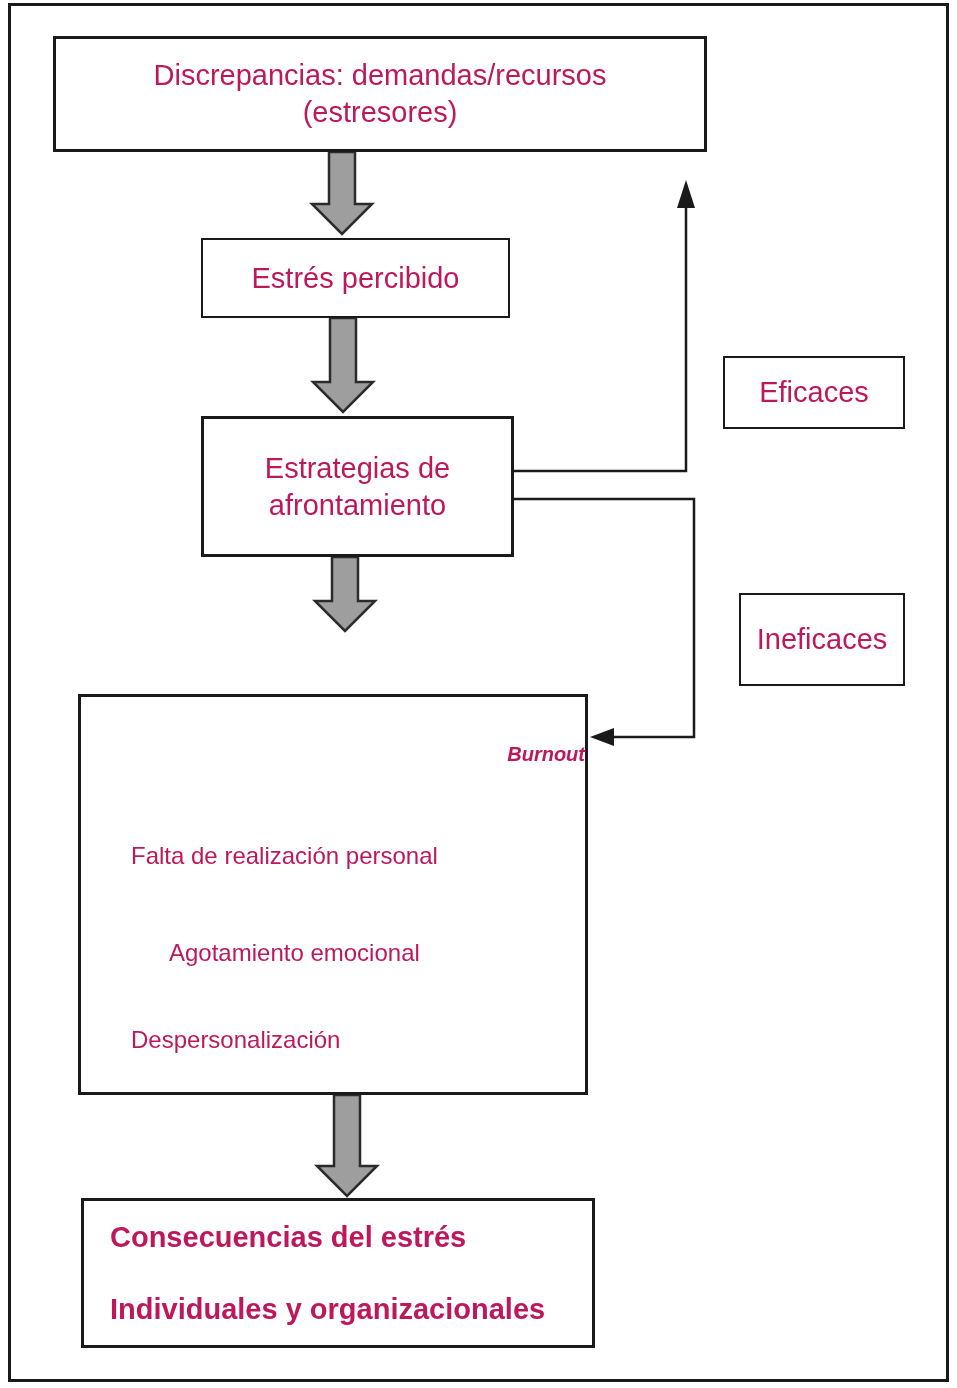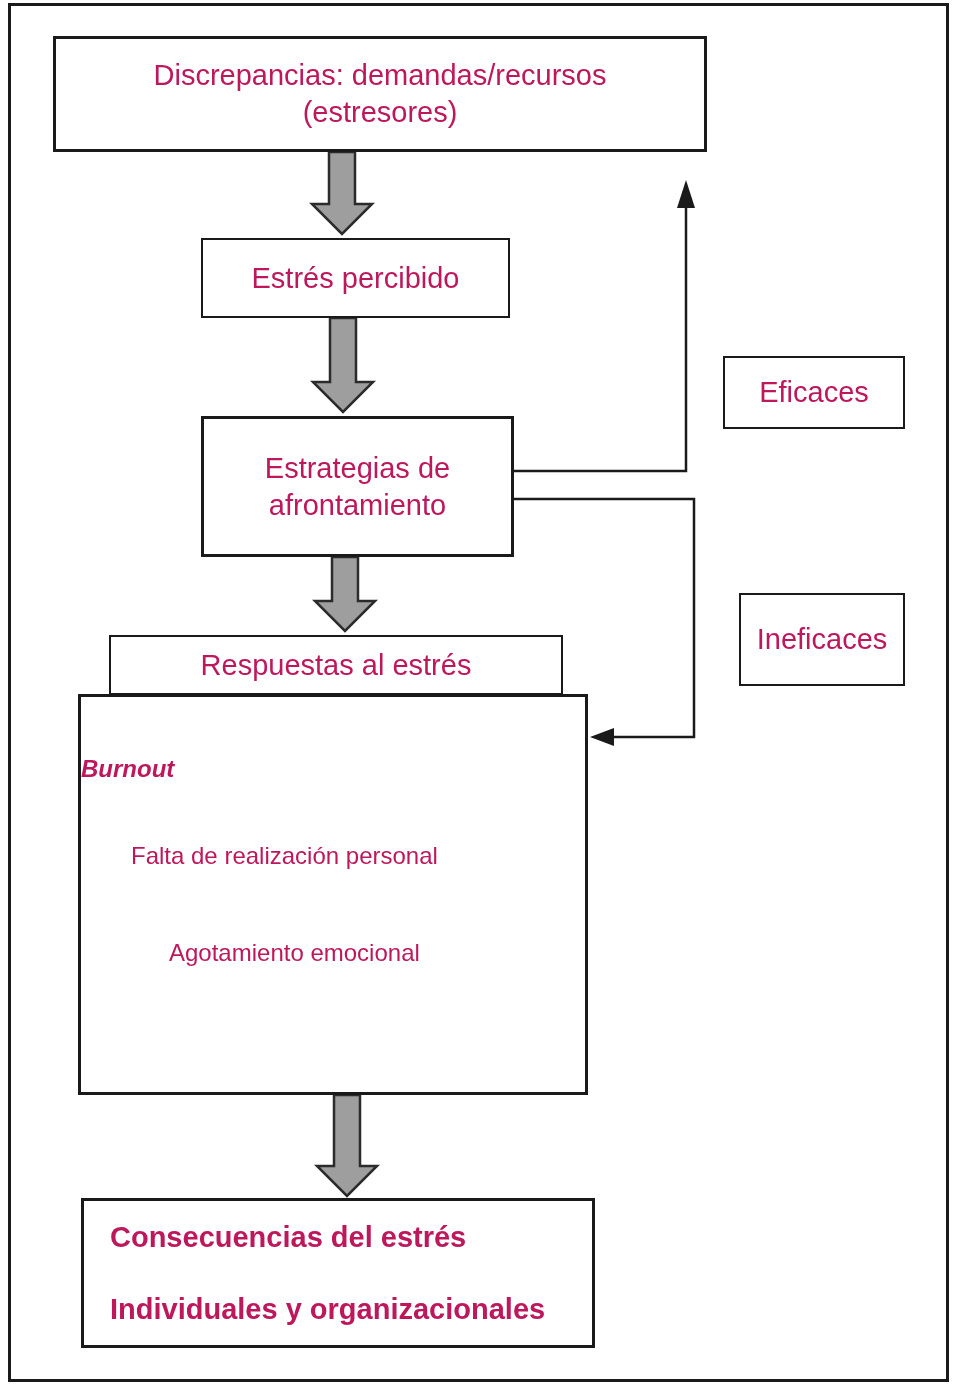--- a/index.html
+++ b/index.html
@@ -44,25 +44,25 @@
   .box-respuestas   { left: 109px; top: 635px; width: 454px; height: 60px; }
   .box-burnout      { left: 78px;  top: 694px; width: 510px; height: 401px; display: block; text-align: left; }
   .box-consecuencias{ left: 81px;  top: 1198px; width: 514px; height: 150px;
                       align-items: flex-start; text-align: left;
                       padding-left: 26px; row-gap: 35px; font-weight: bold; }
   .box-eficaces     { left: 723px; top: 308px; width: 182px; height: 73px; margin-top: 48px; }
   .box-ineficaces   { left: 739px; top: 593px; width: 166px; height: 93px; }
 
   .burnout-title {
     position: absolute;
-    left: 0; top: 55px; width: 100%;
-    text-align: left;
+    left: 0; top: 40px; width: 100%;
+    text-align: right;
     font-weight: bold;
     font-style: italic;
-    font-size: 24px;
+    font-size: 20px;
     line-height: 34px;
   }
   .burnout-item {
     position: absolute;
     left: 50px;
     font-size: 24px;
     line-height: 34px;
     white-space: nowrap;
   }
   .burnout-item-0 { top: 142px; }
@@ -97,28 +97,26 @@
 
   <div class="box box-estrategias">
     <div>Estrategias de</div>
     <div>afrontamiento</div>
   </div>
 
   <div class="box thin box-estres">
     <div>Estrés percibido</div>
   </div>
 
-  <div class="box thin box-respuestas">
-    <div>Respuestas al estrés</div>
-  </div>
 
   <div class="box box-burnout">
     <div class="burnout-title">Burnout</div>
     <div class="burnout-item burnout-item-0">Falta de realización personal</div>
     <div class="burnout-item burnout-item-1">Agotamiento emocional</div>
+    <div class="burnout-item burnout-item-2">Despersonalización</div>
   </div>
 
   <div class="box box-consecuencias">
     <div>Consecuencias del estrés</div>
     <div>Individuales y organizacionales</div>
   </div>
 
   <div class="box thin box-eficaces">
     <div>Eficaces</div>
   </div>

